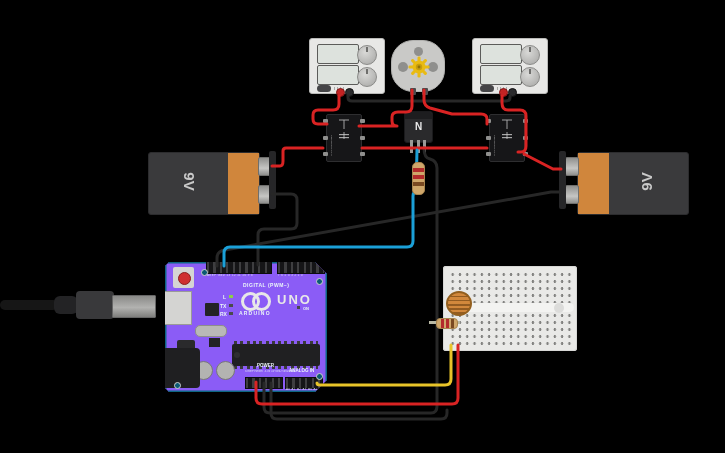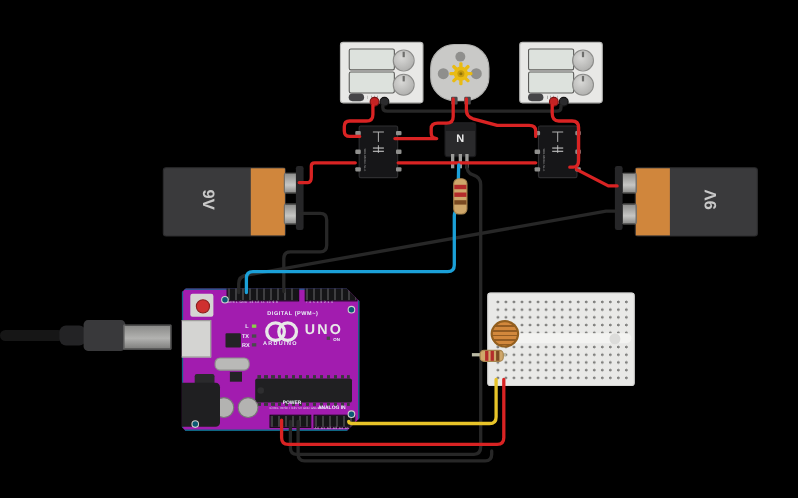--- a/index.html
+++ b/index.html
@@ -59,21 +59,21 @@
   .res-h{position:absolute;left:436px;top:318px;width:20px;height:9px;background:#cfa76a;
       border-radius:4px;border:1px solid #a8854f;}
   .res-h .b1{position:absolute;left:4px;top:0;width:3px;height:100%;background:#b32b2b;}
   .res-h .b2{position:absolute;left:9px;top:0;width:3px;height:100%;background:#b32b2b;}
   .res-h .b3{position:absolute;left:14px;top:0;width:3px;height:100%;background:#7a4a22;}
   .lead{position:absolute;background:#b9b9a4;}
   .ldr{position:absolute;left:446px;top:291px;width:22px;height:21px;border-radius:50%;
       border:2px solid #935f1e;
       background:repeating-linear-gradient(0deg,rgba(95,55,12,.55) 0 1.5px,rgba(0,0,0,0) 1.5px 4.2px),#d2883c;}
   
-  .uno{position:absolute;left:165px;top:262px;width:162px;height:130px;background:#a21caf;
+  .uno{position:absolute;left:165px;top:262px;width:162px;height:130px;background:#8b5cf6;
       clip-path:polygon(0 4px,4px 0,150px 0,162px 12px,162px 118px,150px 130px,4px 130px,0 126px);
       box-shadow:inset 0 0 0 1.5px #0e6683;}
   .uno .hdr{position:absolute;height:11px;border:1px solid #0c0c0e;
       background:repeating-linear-gradient(90deg,#3e3e40 0 2.2px,#151517 2.2px 6.4px);}
   .micro{position:absolute;color:#e6f2f6;font-size:6px;transform:scale(.47);transform-origin:0 0;
       white-space:nowrap;letter-spacing:1px;opacity:.85;}
   .lbl{position:absolute;color:#eaf4f8;font-weight:bold;white-space:nowrap;}
   .ring{position:absolute;width:5px;height:5px;border-radius:50%;border:1.5px solid #cfcfcd;background:#0b5a74;}
   .leddot{position:absolute;width:4px;height:3px;background:#4a4a4c;}
   

